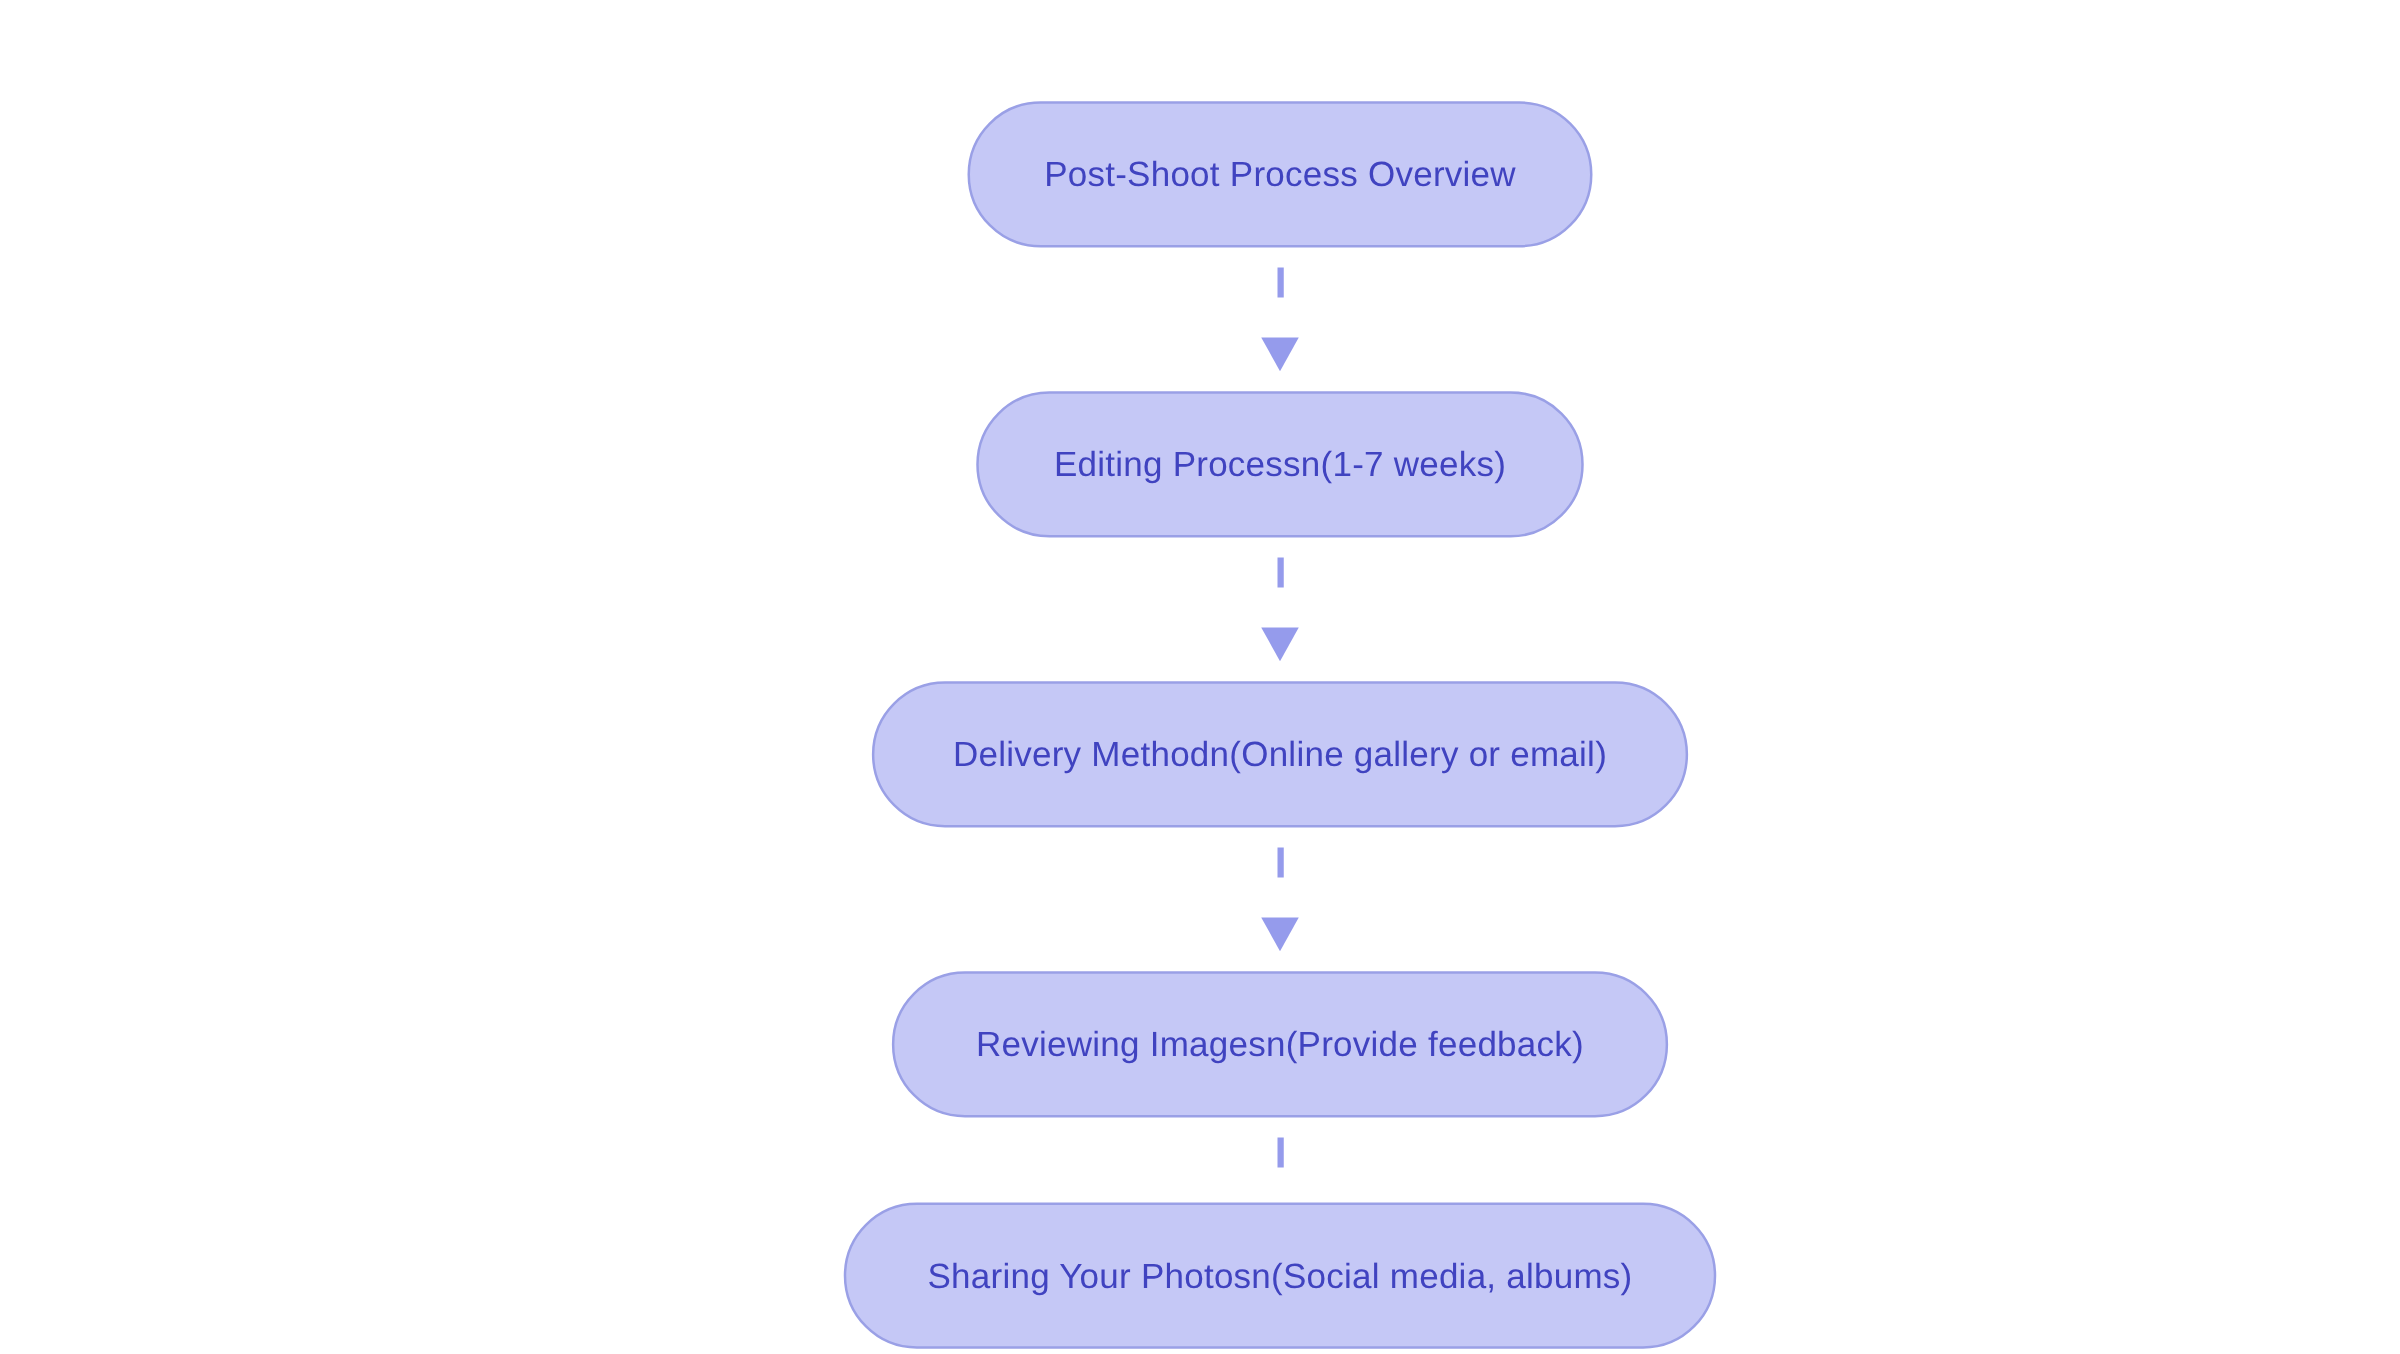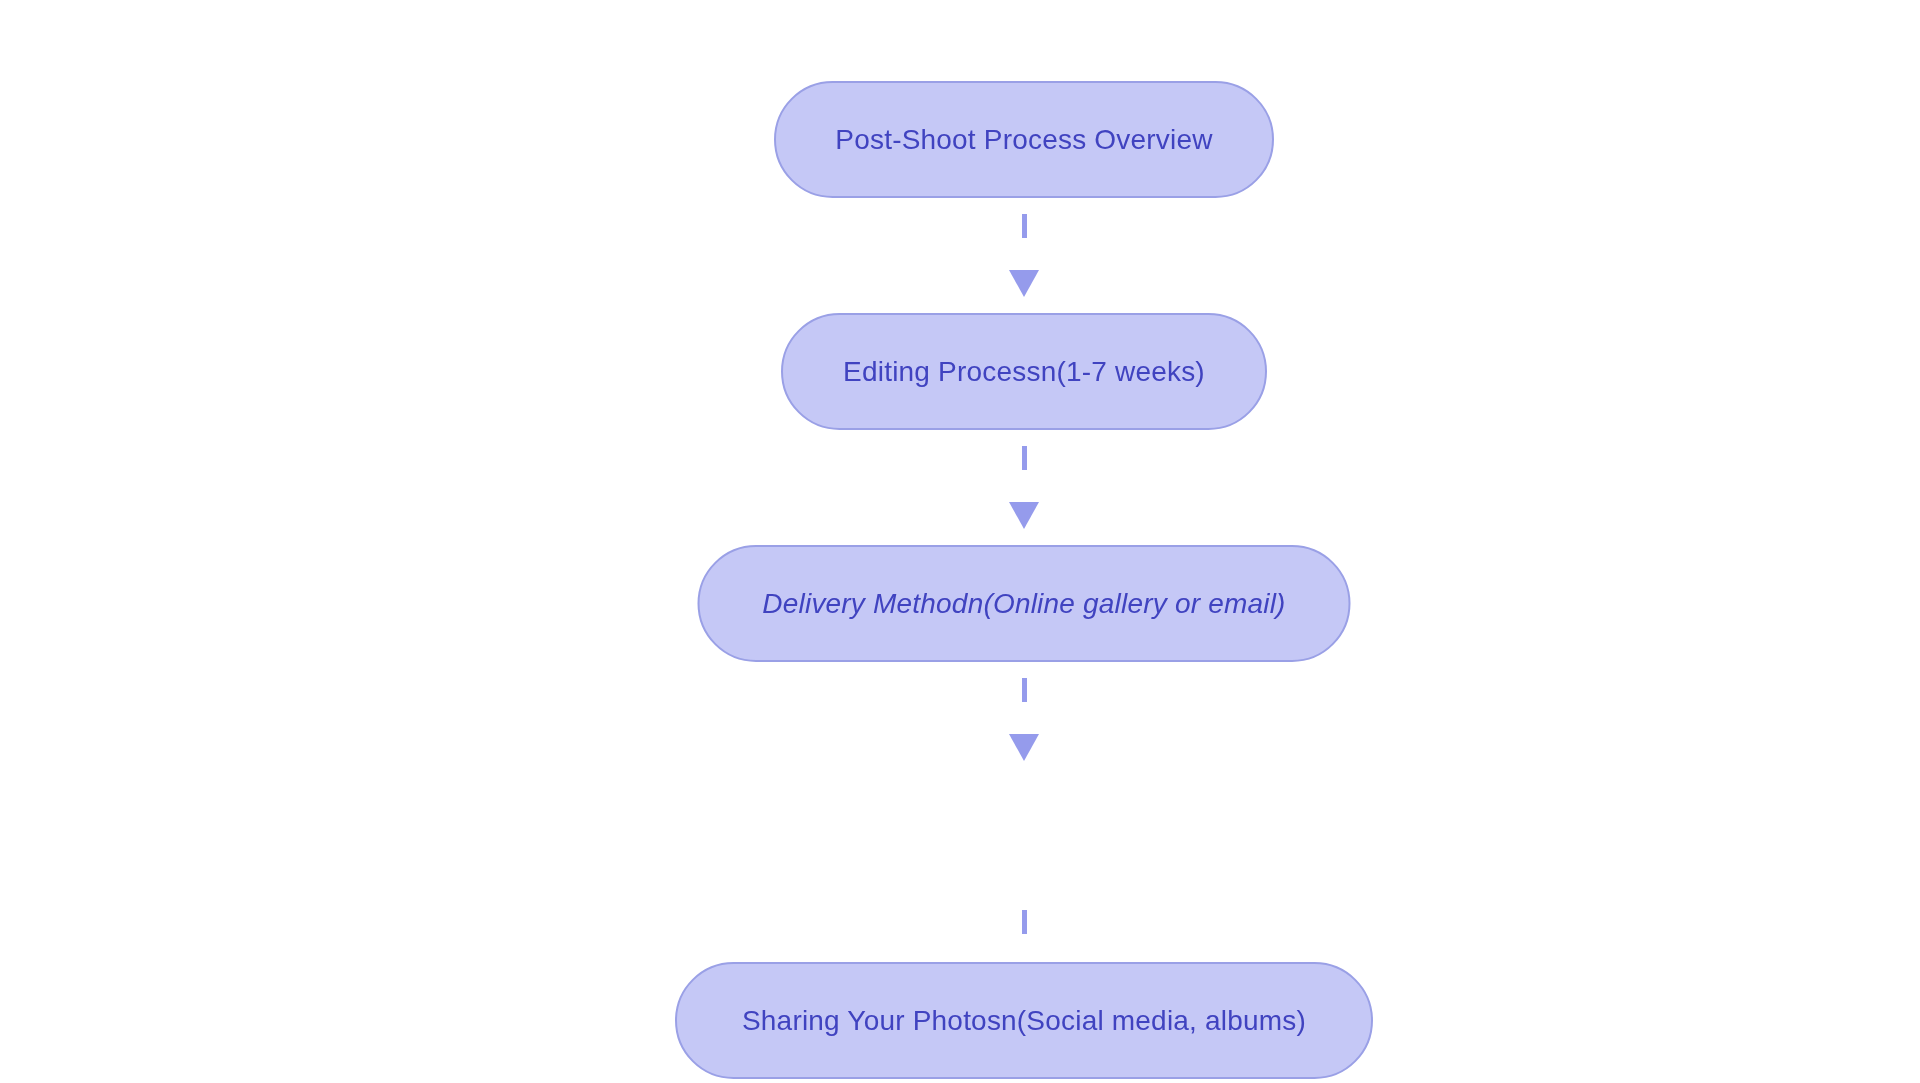--- a/index.html
+++ b/index.html
@@ -35,21 +35,21 @@
     align-items: center;
     justify-content: center;
     color: var(--node-text);
     font-size: 28px;
     letter-spacing: 0.2px;
     white-space: nowrap;
     padding: 0 42px;
   }
   .node-1 { top: 17px;  min-width: 500px; }
   .node-2 { top: 249px; min-width: 486px; }
-  .node-3 { top: 481px; min-width: 653px; font-style: italic; }
+  .node-3 { top: 481px; min-width: 653px; }
   .node-4 { top: 713px; min-width: 621px; }
   .node-5 { top: 898px; min-width: 698px; }
 
   .arrow {
     position: absolute;
     left: 50%;
     transform: translateX(-50%);
     width: 30px;
     height: 115px;
     display: flex;
@@ -92,20 +92,21 @@
     <div class="head"></div>
   </div>
 
   <div class="node node-3">Delivery Methodn(Online gallery or email)</div>
 
   <div class="arrow arrow-3">
     <div class="shaft"></div>
     <div class="head"></div>
   </div>
 
+  <div class="node node-4">Reviewing Imagesn(Provide feedback)</div>
 
   <div class="arrow arrow-4">
     <div class="shaft"></div>
     <div class="head"></div>
   </div>
 
   <div class="node node-5">Sharing Your Photosn(Social media, albums)</div>
 
 </div>
 

